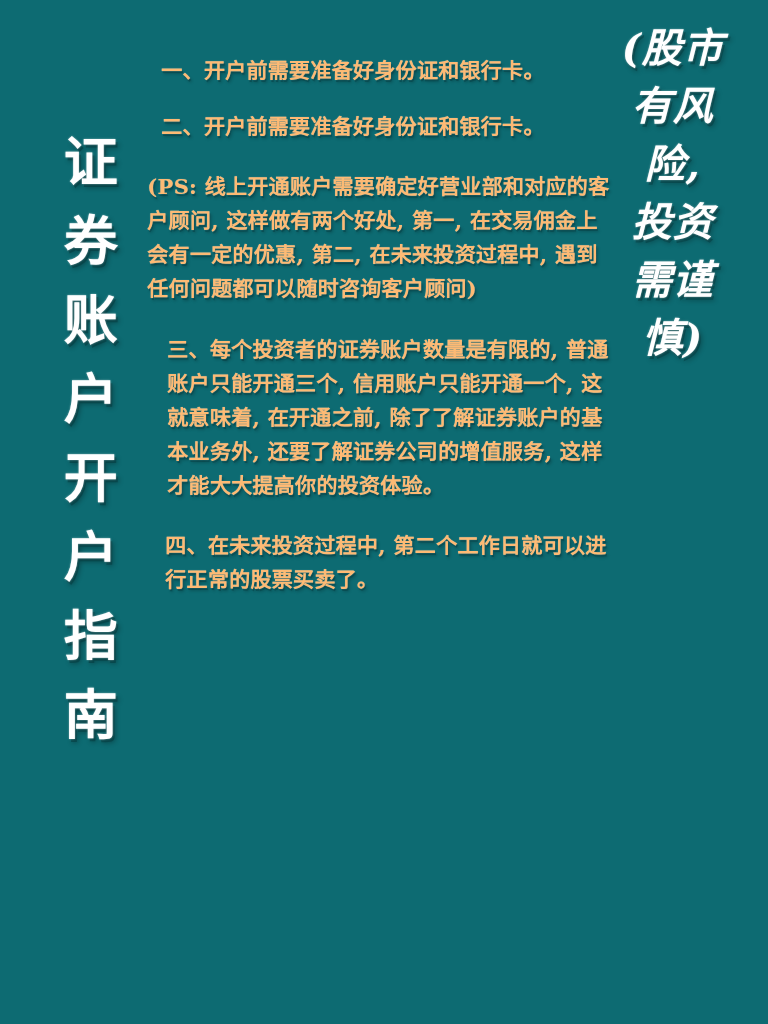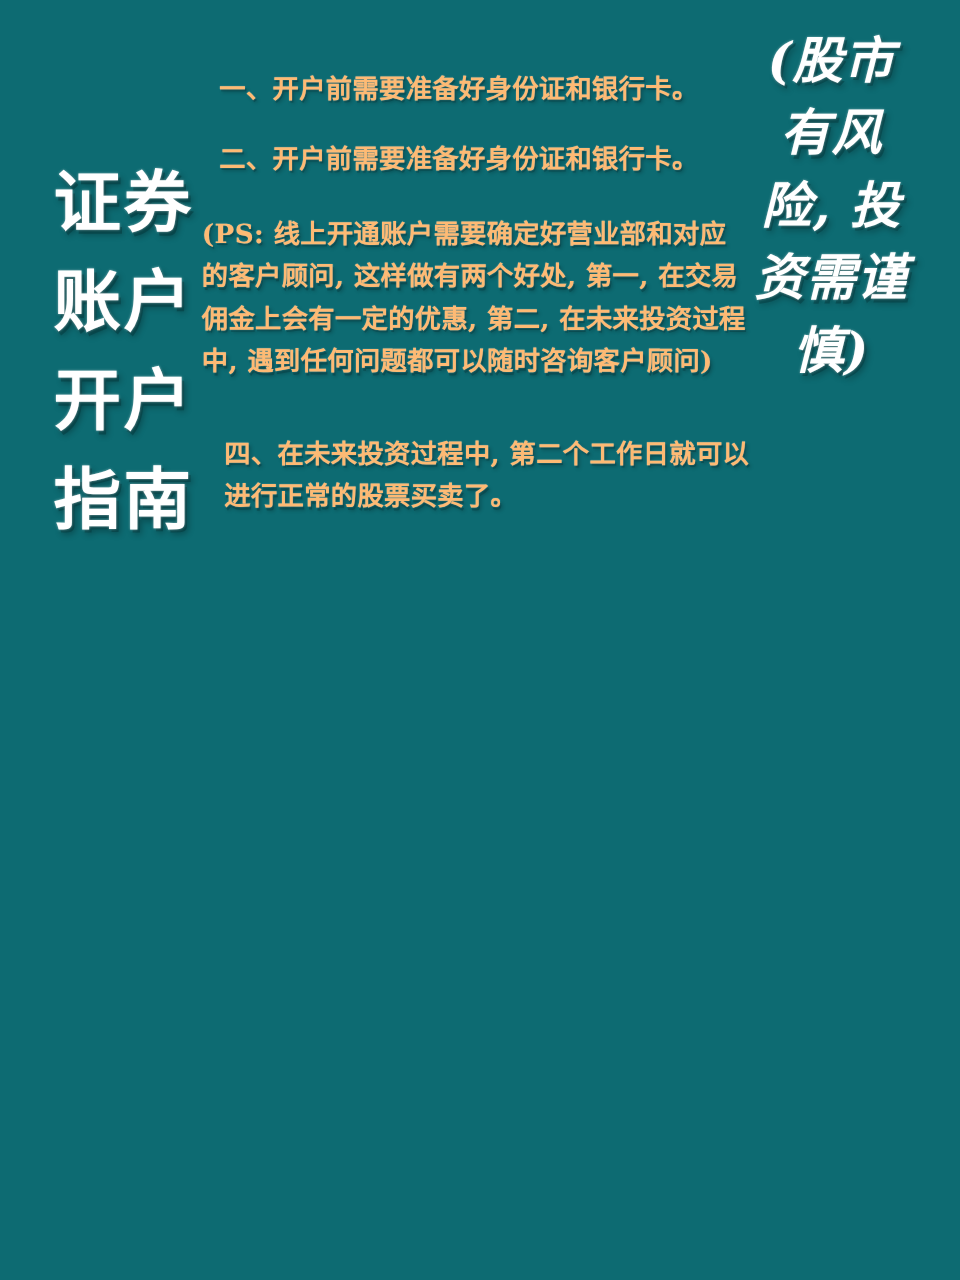--- a/index.html
+++ b/index.html
@@ -57,21 +57,21 @@
     padding-left: 18px;
   }
   .para.indent-2 {
     padding-left: 22px;
   }
   .para.tight {
     margin-bottom: 22px;
   }
   .para.block-ps {
     padding-left: 4px;
-    margin-bottom: 40px;
+    margin-bottom: 27px;
   }
   .para.block-three {
     padding-left: 24px;
     padding-right: 8px;
     margin-bottom: 26px;
   }
   .footer-note {
     text-align: center;
     color: #ffffff;
     font-family: "DejaVu Serif", serif;
@@ -93,19 +93,20 @@
 
   <h1 class="title">证券账户开户指南</h1>
 
   <div class="body-block">
     <p class="para indent-1 tight">一、开户前需要准备好身份证和银行卡。</p>
 
     <p class="para indent-1">二、开户前需要准备好身份证和银行卡。</p>
 
     <p class="para block-ps">(PS: 线上开通账户需要确定好营业部和对应的客户顾问, 这样做有两个好处, 第一, 在交易佣金上会有一定的优惠, 第二, 在未来投资过程中, 遇到任何问题都可以随时咨询客户顾问)</p>
 
+    <p class="para block-three">三、每个投资者的证券账户数量是有限的, 普通账户只能开通三个, 信用账户只能开通一个, 这就意味着, 在开通之前, 除了了解证券账户的基本业务外, 还要了解证券公司的增值服务, 这样才能大大提高你的投资体验。</p>
 
     <p class="para indent-2">四、在未来投资过程中, 第二个工作日就可以进行正常的股票买卖了。</p>
   </div>
 
   <div class="footer-note">(股市有风险, 投资需谨慎)</div>
 
 </div>
 
 </body></html>

